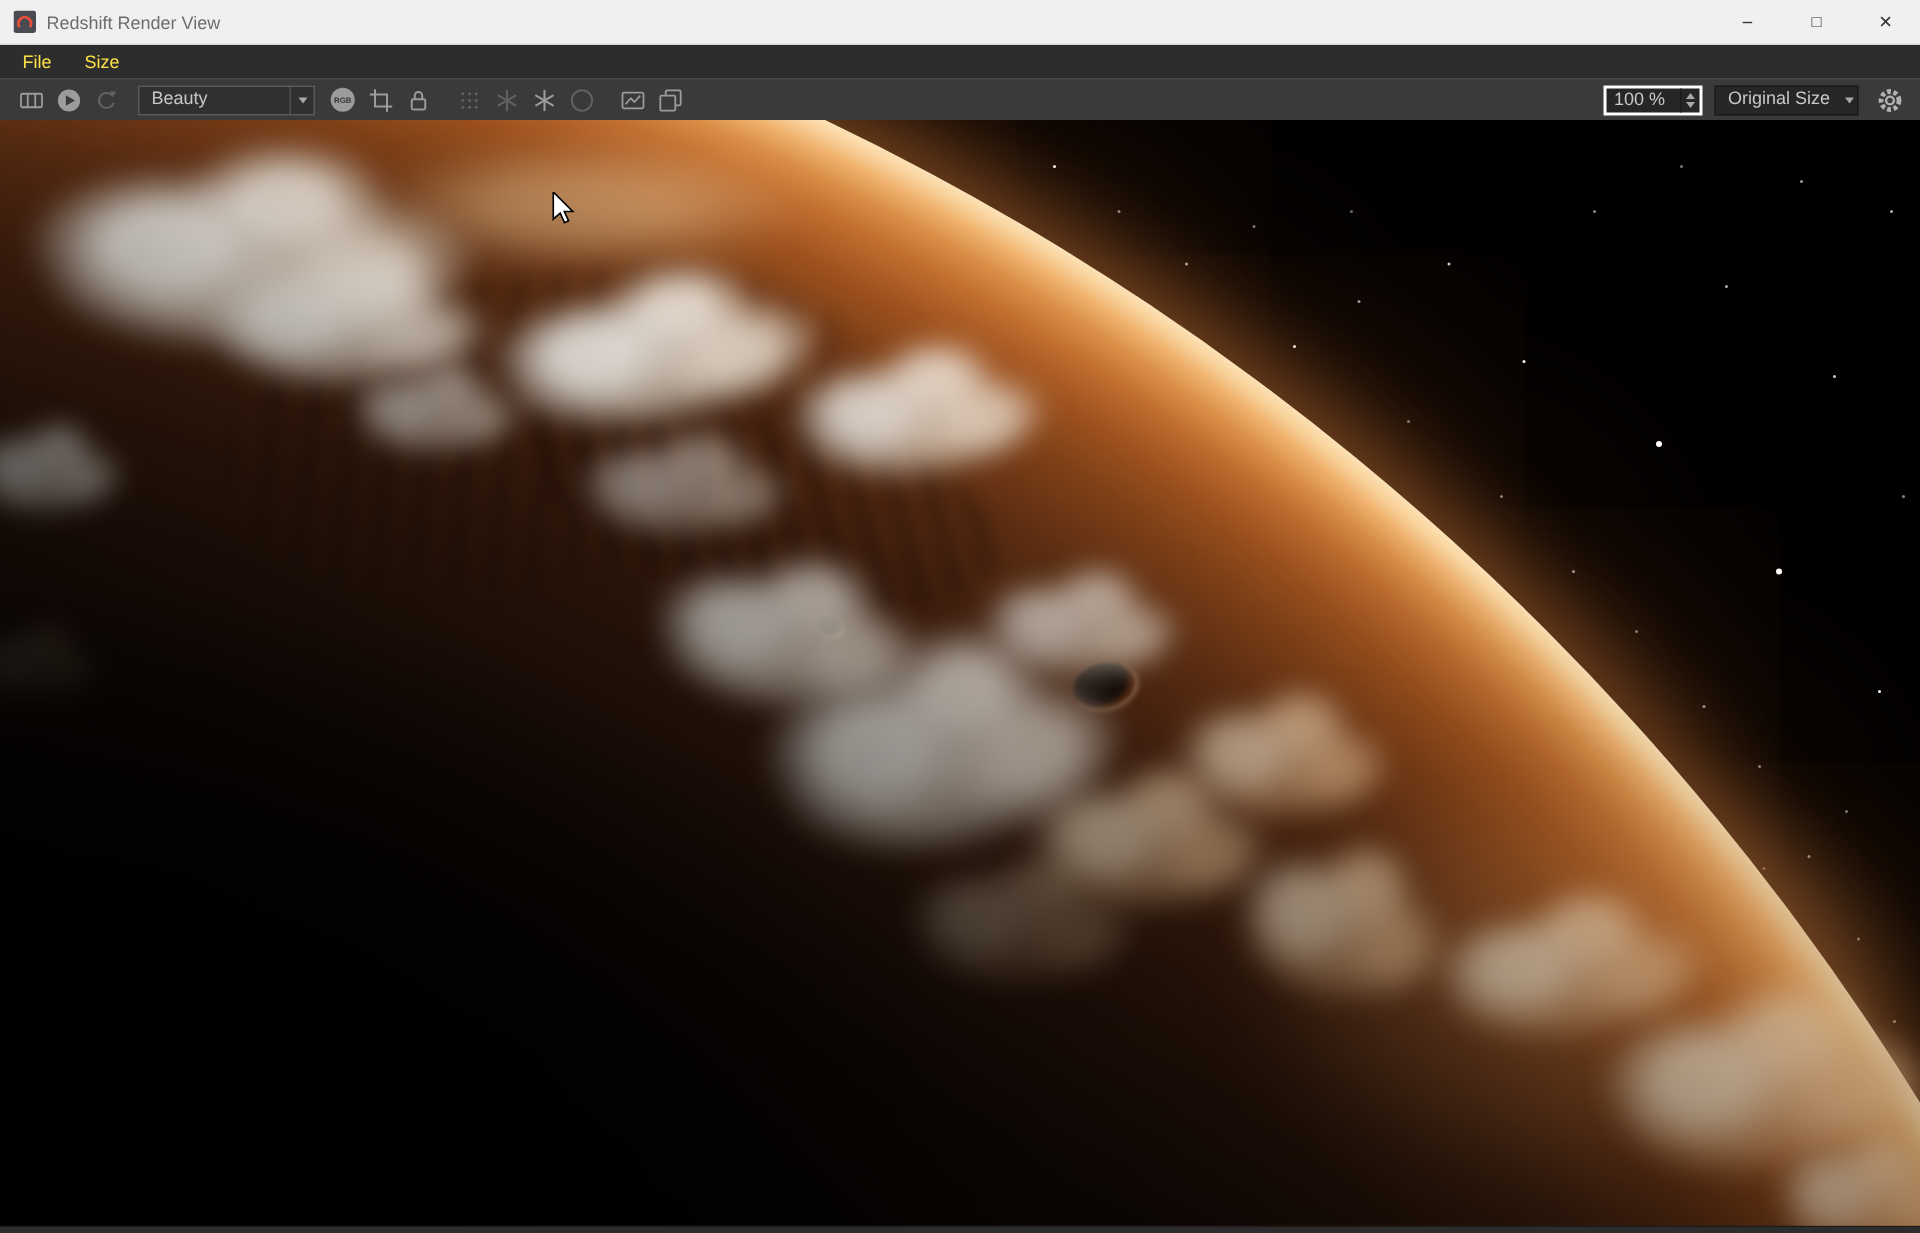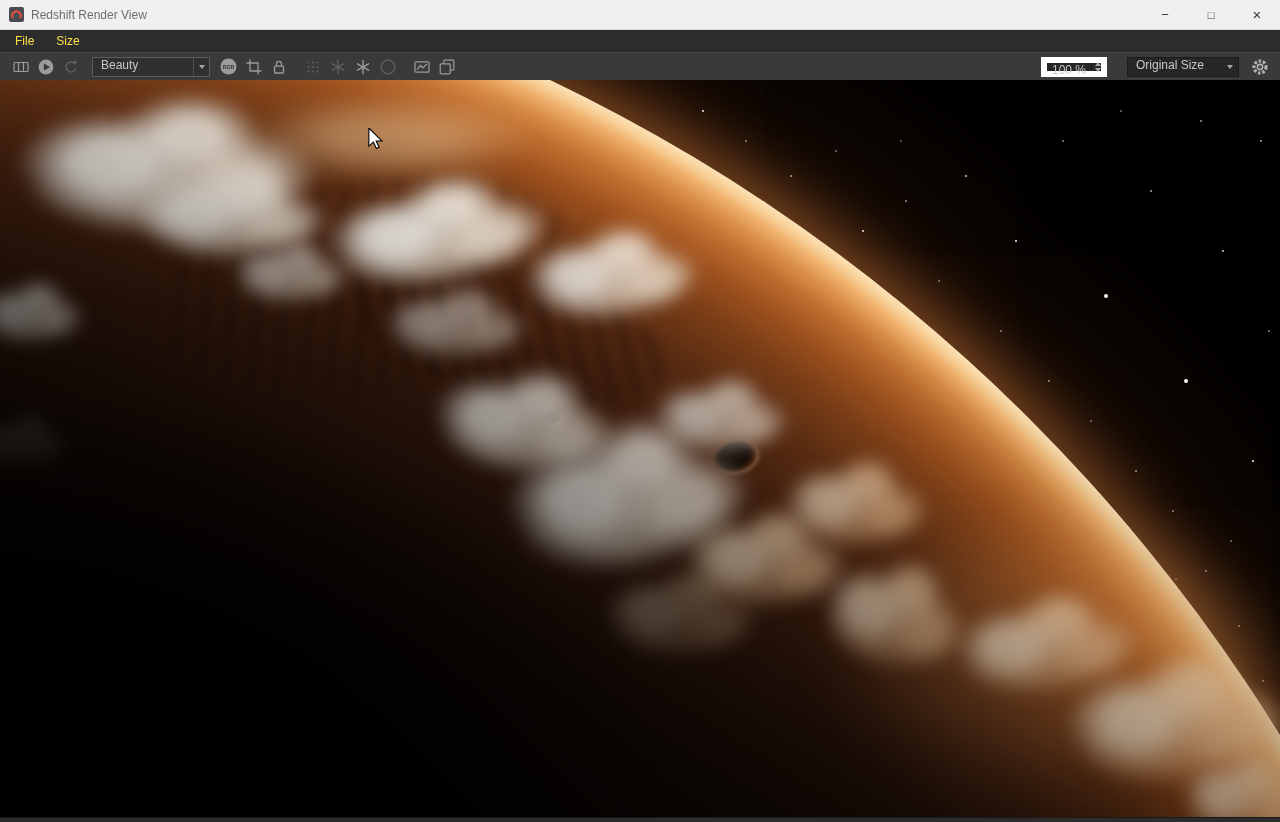--- a/index.html
+++ b/index.html
@@ -29,24 +29,24 @@
   .gap{margin-left:9px}
   .dd{height:20px;background:#303030;border:1px solid #5a5a5a;display:flex;color:#c8c8c8;
     font-size:12px;flex:0 0 auto}
   .dd .dd-val{padding:0 8px;flex:1;white-space:nowrap}
   .dd .dd-arrow-seg{width:16px;height:100%;display:flex;align-items:center;justify-content:center;border-left:1px solid #505050}
   .tri-down{width:0;height:0;border-left:3.5px solid transparent;border-right:3.5px solid transparent;border-top:4.5px solid #a8a8a8}
   .tri-up{width:0;height:0;border-left:3px solid transparent;border-right:3px solid transparent;border-bottom:4px solid #a8a8a8}
   .tri-down.s{border-left-width:3px;border-right-width:3px;border-top-width:4px}
   .aov{width:118px;margin-left:9px;margin-right:6px}
   .right-group{margin-left:auto;display:flex;align-items:center}
-  .zoom{width:66px;background:#262626;border:6px solid #ffffff}
+  .zoom{width:66px;background:#262626;border:2px solid #ffffff}
   .zoom .dd-val{padding:0 5px}
   .spin{display:flex;flex-direction:column;justify-content:center;gap:2px;padding:0 3px;height:100%;border-left:1px solid #1b1b1b}
-  .sizesel{width:112px;margin-left:20px;background:#262626;border:1px solid #1b1b1b}
+  .sizesel{width:96px;margin-left:8px;background:#262626;border:1px solid #1b1b1b}
   .gear{margin-left:8px;color:#b2b2b2}
 
   
   .viewport{position:relative;height:737px;overflow:hidden;background:#000}
   .stars{position:absolute;left:0;top:0;width:2px;height:2px;border-radius:50%;z-index:0;background:transparent;
     box-shadow:
       702px 30px #fff,745px 60px #888,790px 95px #aaa,835px 70px #777,862px 150px #fff,
       905px 120px #999,938px 200px #777,965px 95px #ccc,1000px 250px #888,1015px 160px #fff,
       1048px 300px #999,1062px 60px #888,1090px 340px #777,1105px 215px 0 1px #fff,1135px 390px #999,
       1150px 110px #aaa,1172px 430px #888,1185px 300px 0 1px #fff,1205px 490px #999,1222px 170px #ccc,

